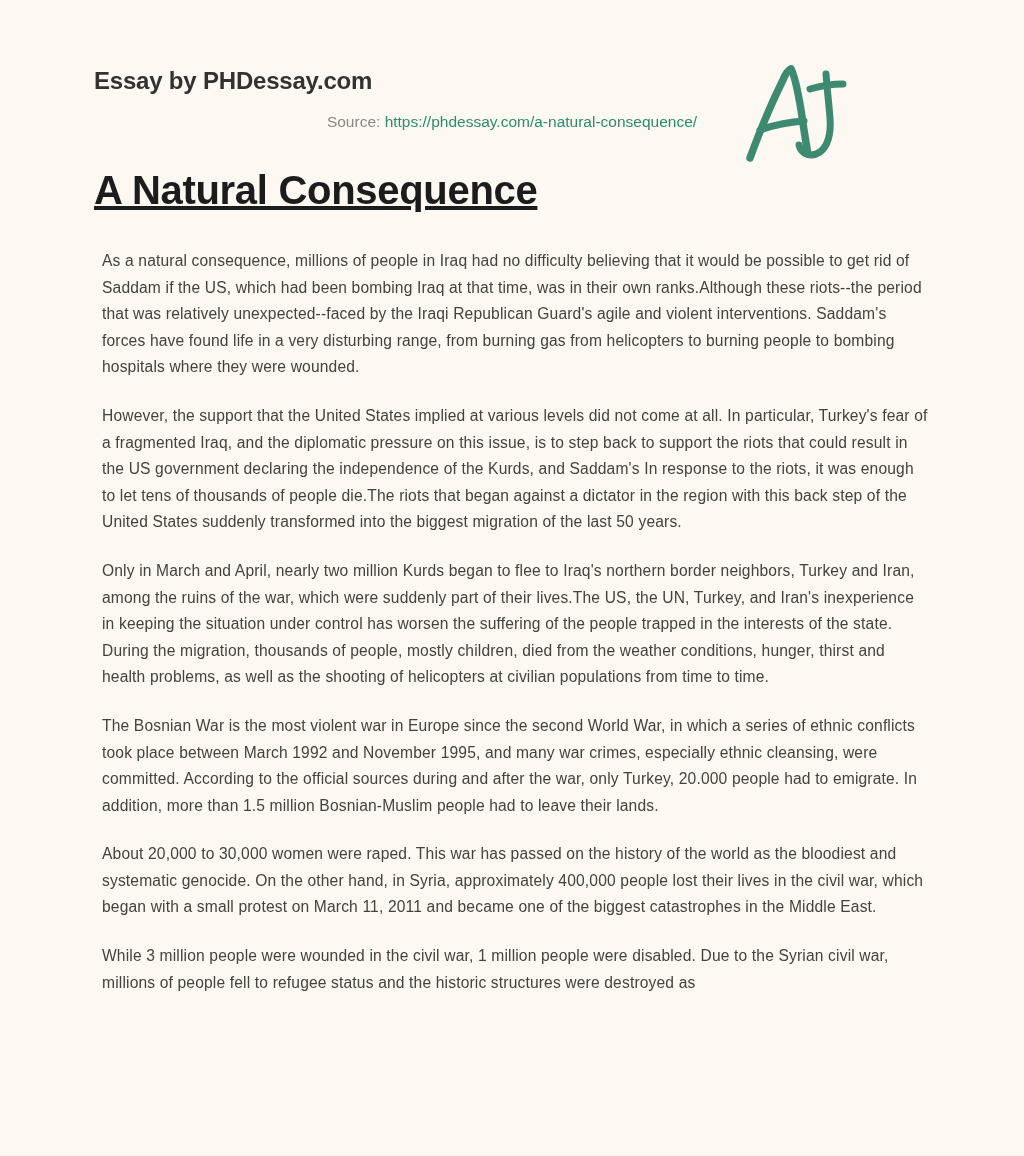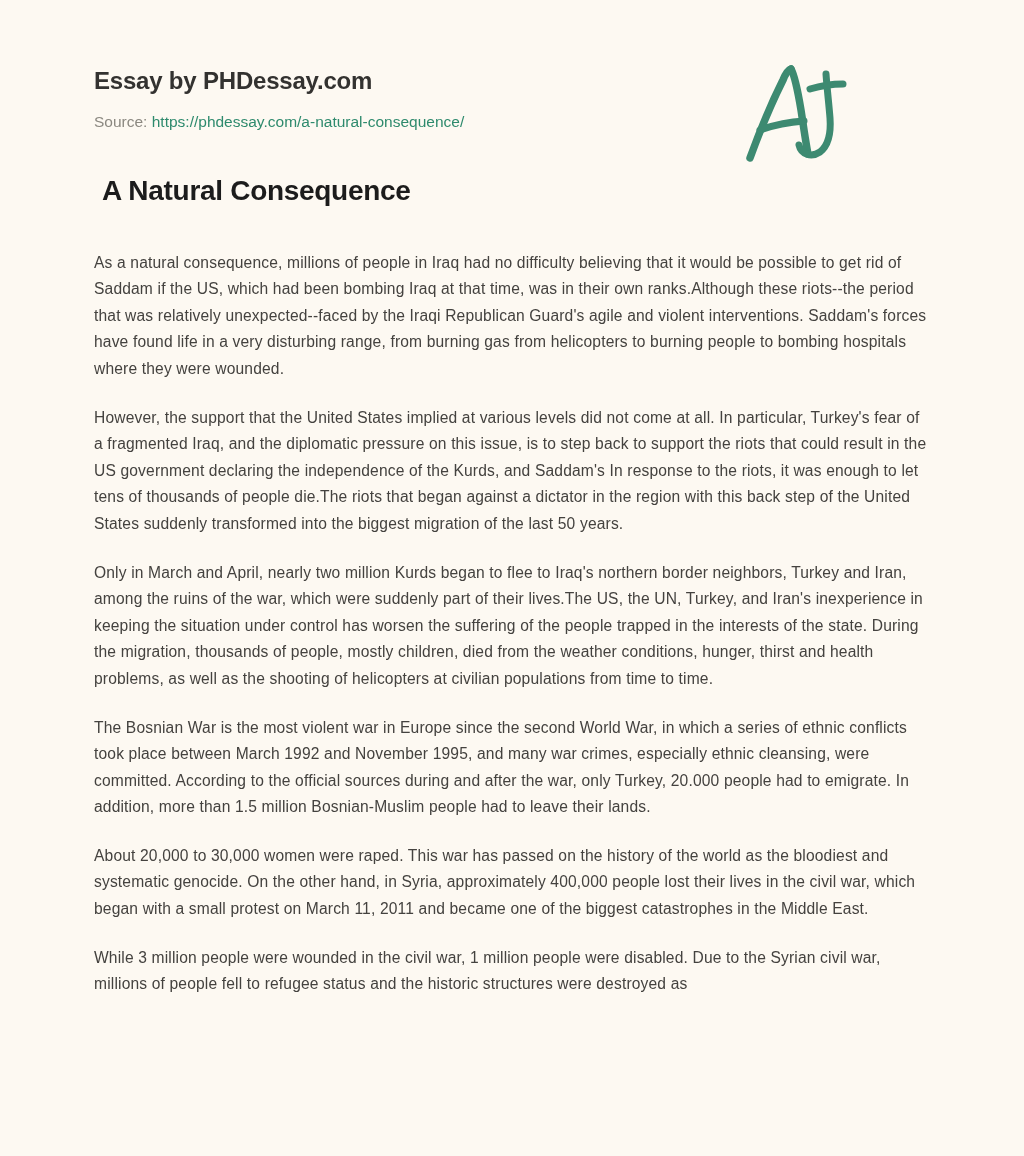--- a/index.html
+++ b/index.html
@@ -43,20 +43,21 @@
     margin: 0;
     white-space: nowrap;
   }
 
   .source-line {
     margin-top: 19px;
     font-size: 15.5px;
     color: #8b8880;
     line-height: 1.2;
     white-space: nowrap;
+    text-align: center;
   }
 
   .source-link {
     color: #2e8a6d;
     text-decoration: none;
   }
 
   
   .logo {
     position: absolute;
@@ -67,37 +68,38 @@
     line-height: 0;
   }
   .logo svg {
     display: block;
     width: 120px;
     height: 110px;
   }
 
   
   .doc-title {
-    margin: 8px;
+    margin: 0;
     padding-top: 56px;
-    font-size: 28px;
+    font-size: 40px;
     font-weight: 600;
     letter-spacing: -0.3px;
     color: #1c1c1c;
     line-height: 1.2;
+    text-decoration: underline;
   }
 
   
   .article {
     padding-top: 34px;
     max-width: 840px;
   }
 
   .article p {
-    margin: 0 0 22px 0;
+    margin: 0 0 22px 8px;
     font-size: 15.6px;
     line-height: 26.6px;
     color: #44423f;
     text-align: left;
     letter-spacing: 0.01em;
   }
   .article p:last-child { margin-bottom: 0; }
 </style>
 </head>
 <body>

